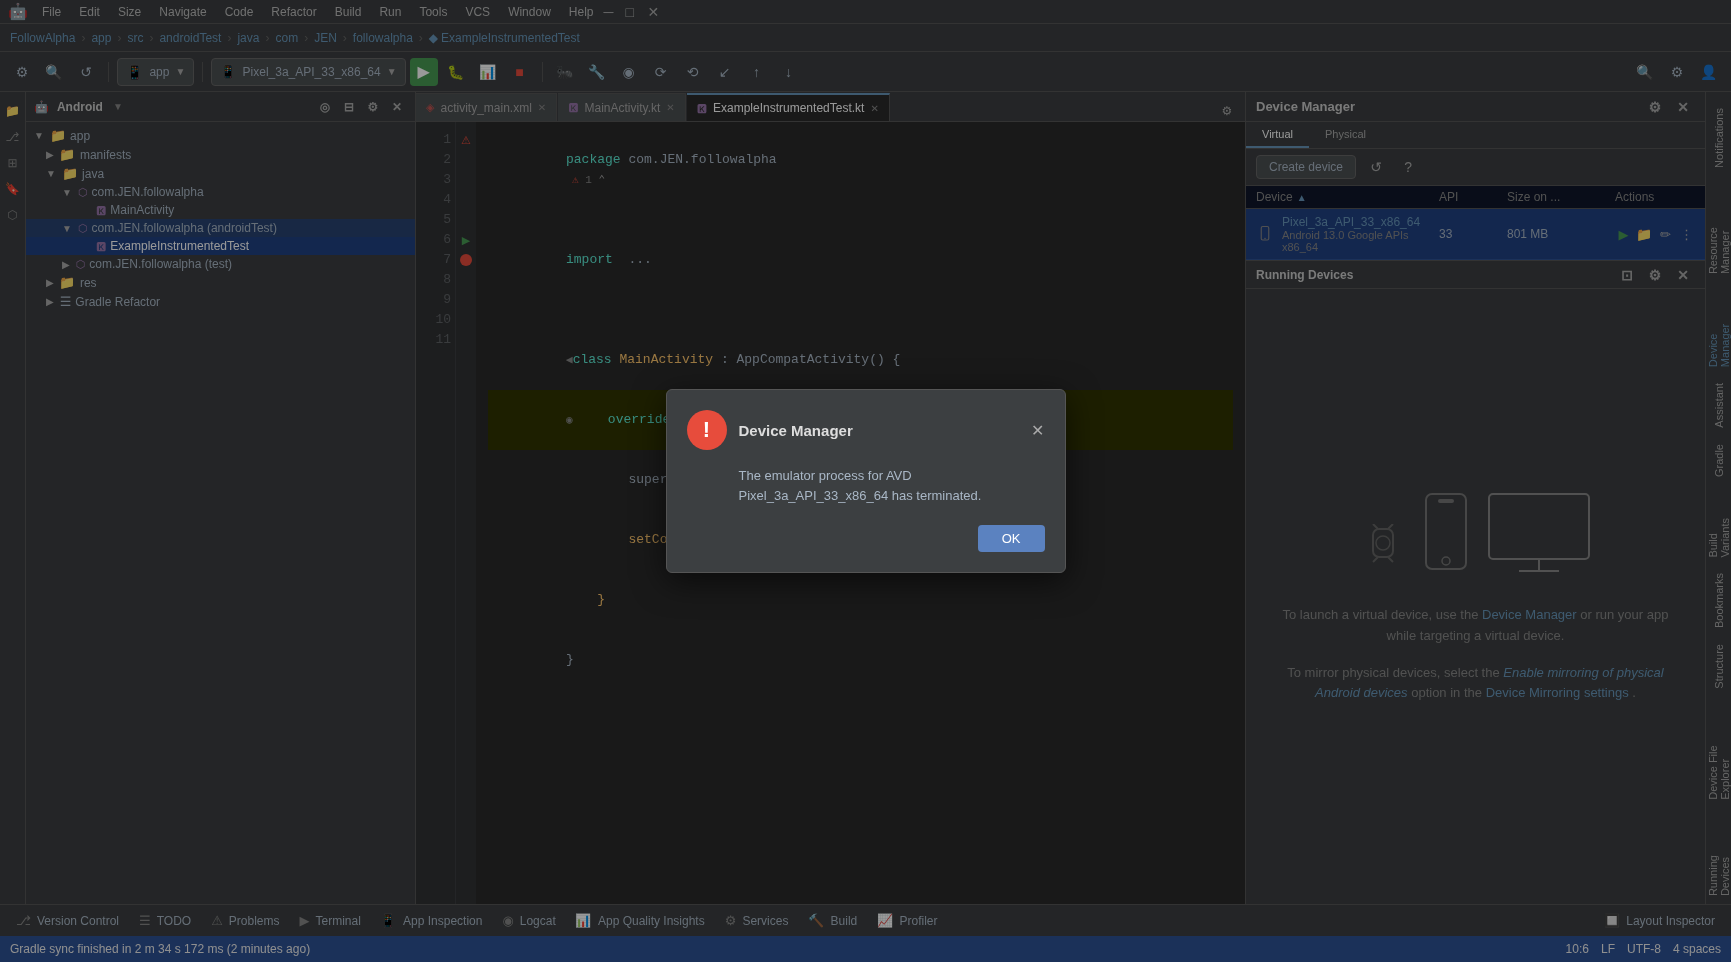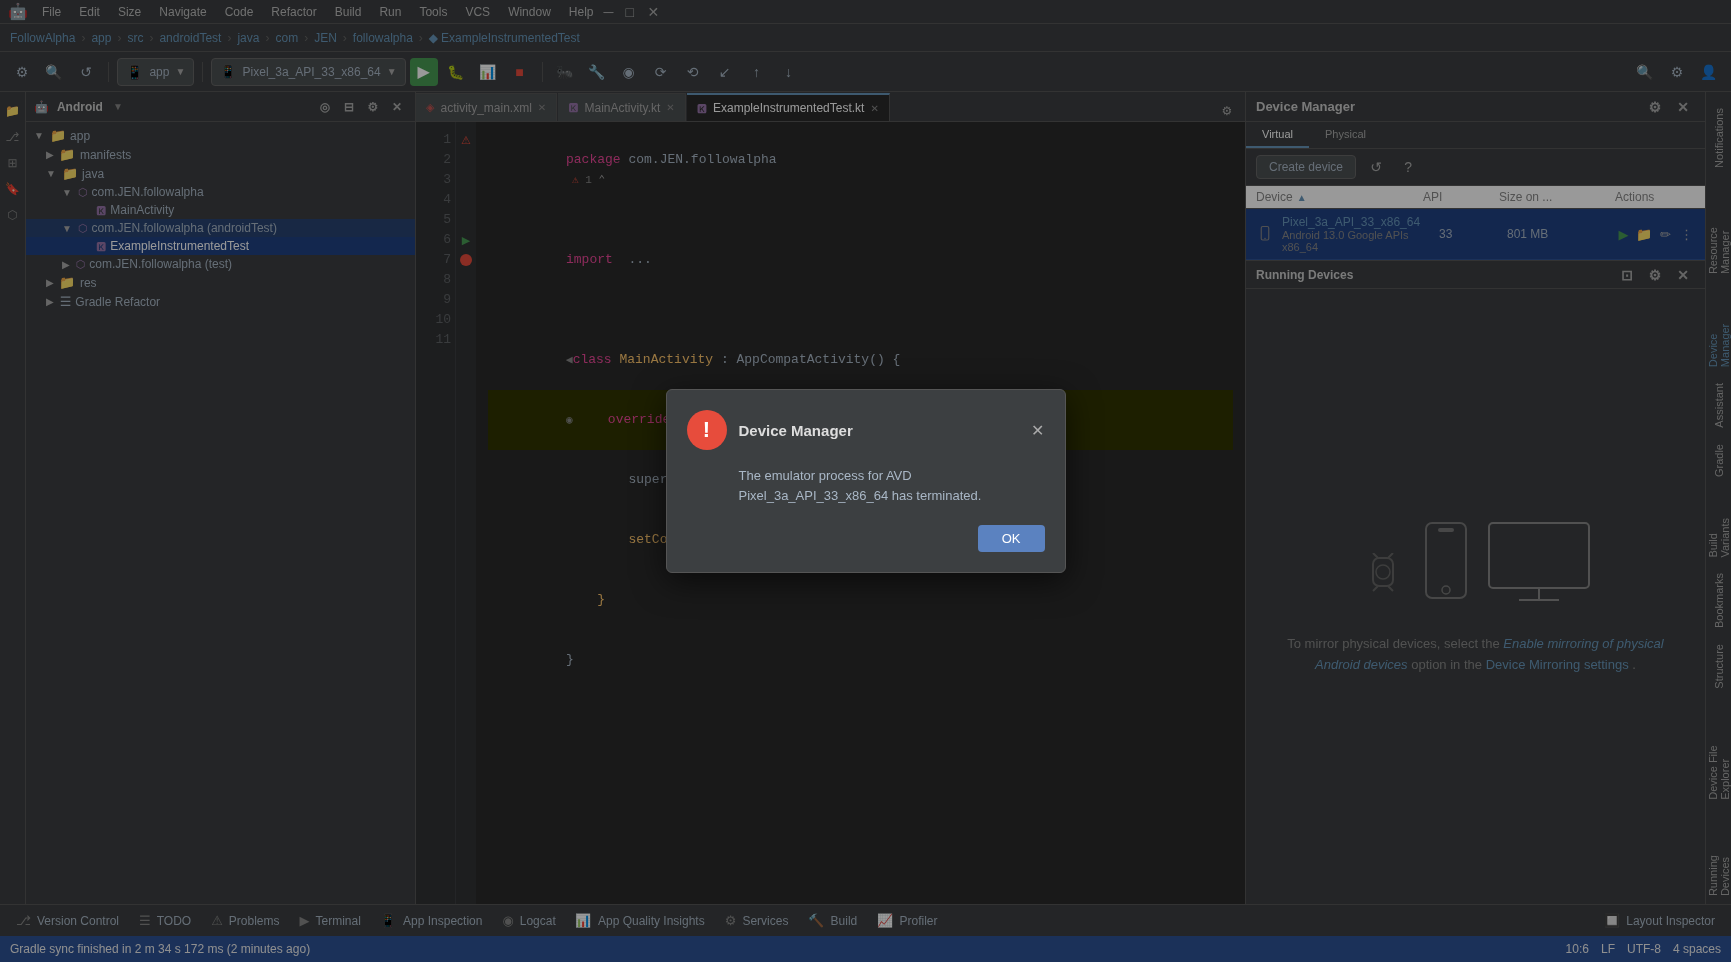--- a/index.html
+++ b/index.html
@@ -289,21 +289,21 @@
       font-family: 'Courier New', monospace;
       font-size: 13px;
       line-height: 20px;
       overflow: auto;
       background: #2b2b2b;
     }
     .code-line {
       white-space: pre;
       min-height: 20px;
     }
-    .kw { color: #ec4899; }
+    .kw { color: #5eead4; }
     .fn { color: #ffc66d; }
     .highlight-line { background: #313500; }
 
     
     .right-panel {
       width: 460px;
       background: #3c3f41;
       border-left: 1px solid #555;
       display: flex;
       flex-direction: column;
@@ -364,25 +364,25 @@
       justify-content: center;
       cursor: pointer;
       border-radius: 3px;
       color: #aaa;
       font-size: 14px;
     }
     .device-list-header {
       display: grid;
       grid-template-columns: 1fr 60px 100px 80px;
       padding: 4px 10px;
-      background: #ffffff;
+      background: #0f172a;
       border-bottom: 1px solid #555;
       font-size: 12px;
       color: #888;
-      gap: 16px;
+      gap: 8px;
     }
     .sort-header {
       display: flex;
       align-items: center;
       gap: 4px;
       cursor: pointer;
     }
     .sort-arrow { font-size: 10px; color: #6897bb; }
     .device-row {
       display: grid;
@@ -963,20 +963,25 @@
             <rect x="22" y="10" width="16" height="4" rx="2" fill="#777"></rect>
           </svg>
 
           <svg width="110" height="90" viewBox="0 0 110 90">
             <rect x="5" y="5" width="100" height="65" rx="4" fill="none" stroke="#888" stroke-width="2"></rect>
             <line x1="55" y1="70" x2="55" y2="82" stroke="#888" stroke-width="2"></line>
             <line x1="35" y1="82" x2="75" y2="82" stroke="#888" stroke-width="2"></line>
           </svg>
         </div>
         <div class="empty-text">
+          <span>To launch a virtual device, use the</span>
+          <span class="empty-link">Device Manager</span>
+          <span> or run your app while targeting a virtual device.</span>
+        </div>
+        <div class="empty-text">
           <span>To mirror physical devices, select the</span>
           <span class="empty-link empty-italic">Enable mirroring of physical Android devices</span>
           <span> option in the</span>
           <span class="empty-link">Device Mirroring settings</span>
           <span>.</span>
         </div>
       </div>
     </div>
   </div>
 

